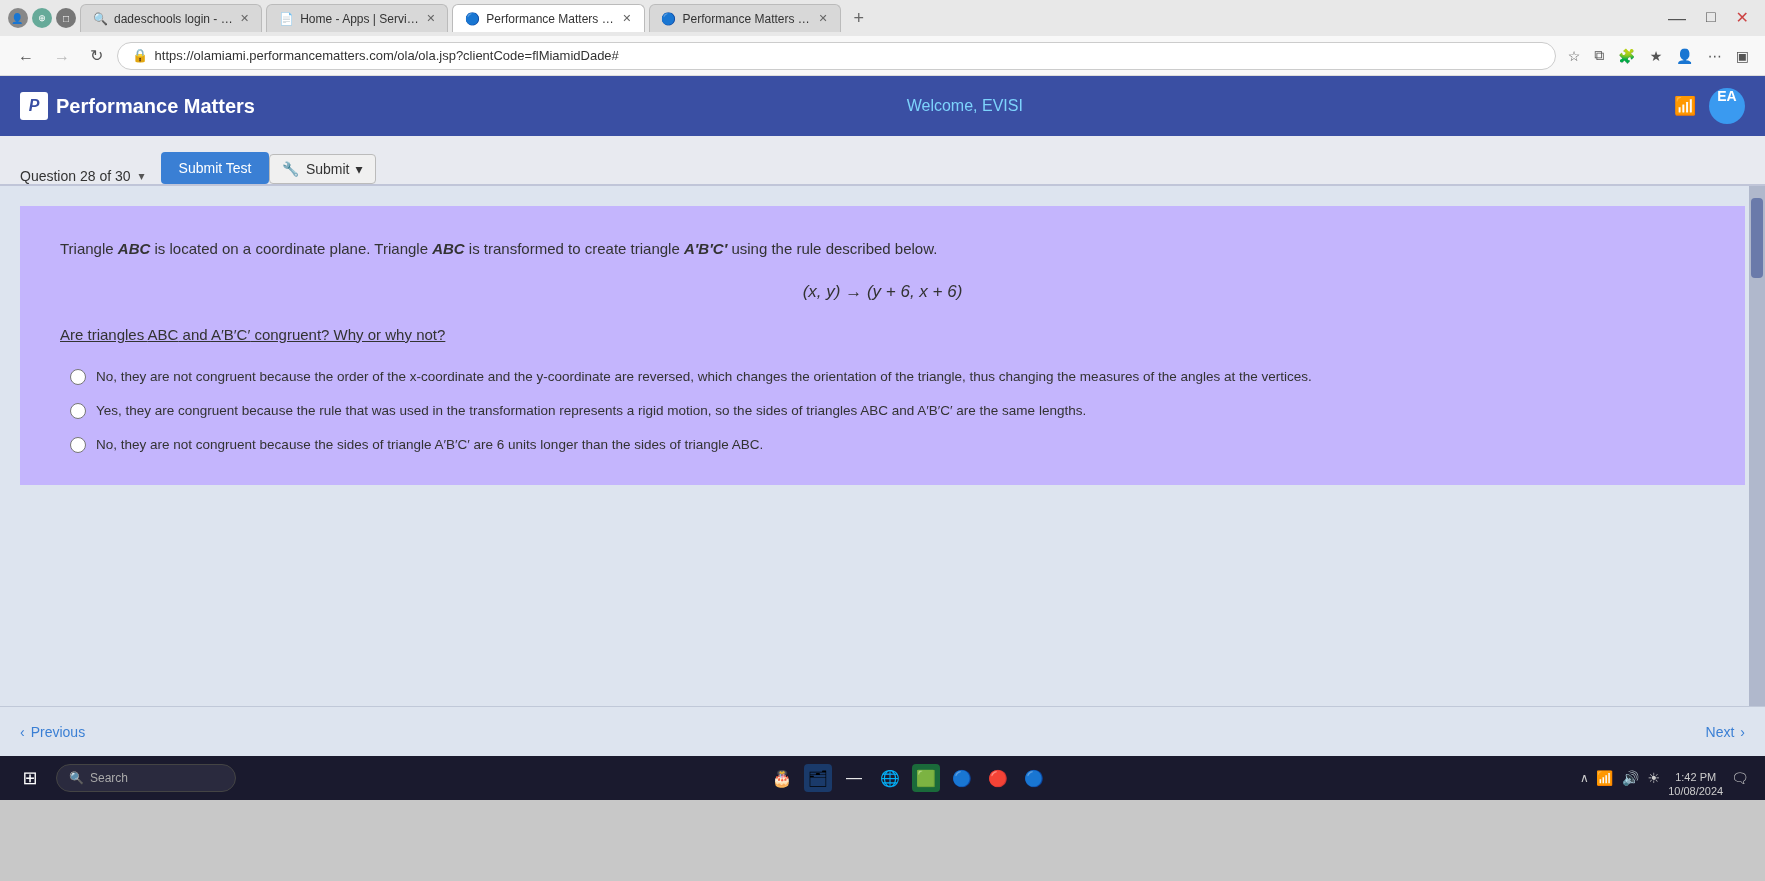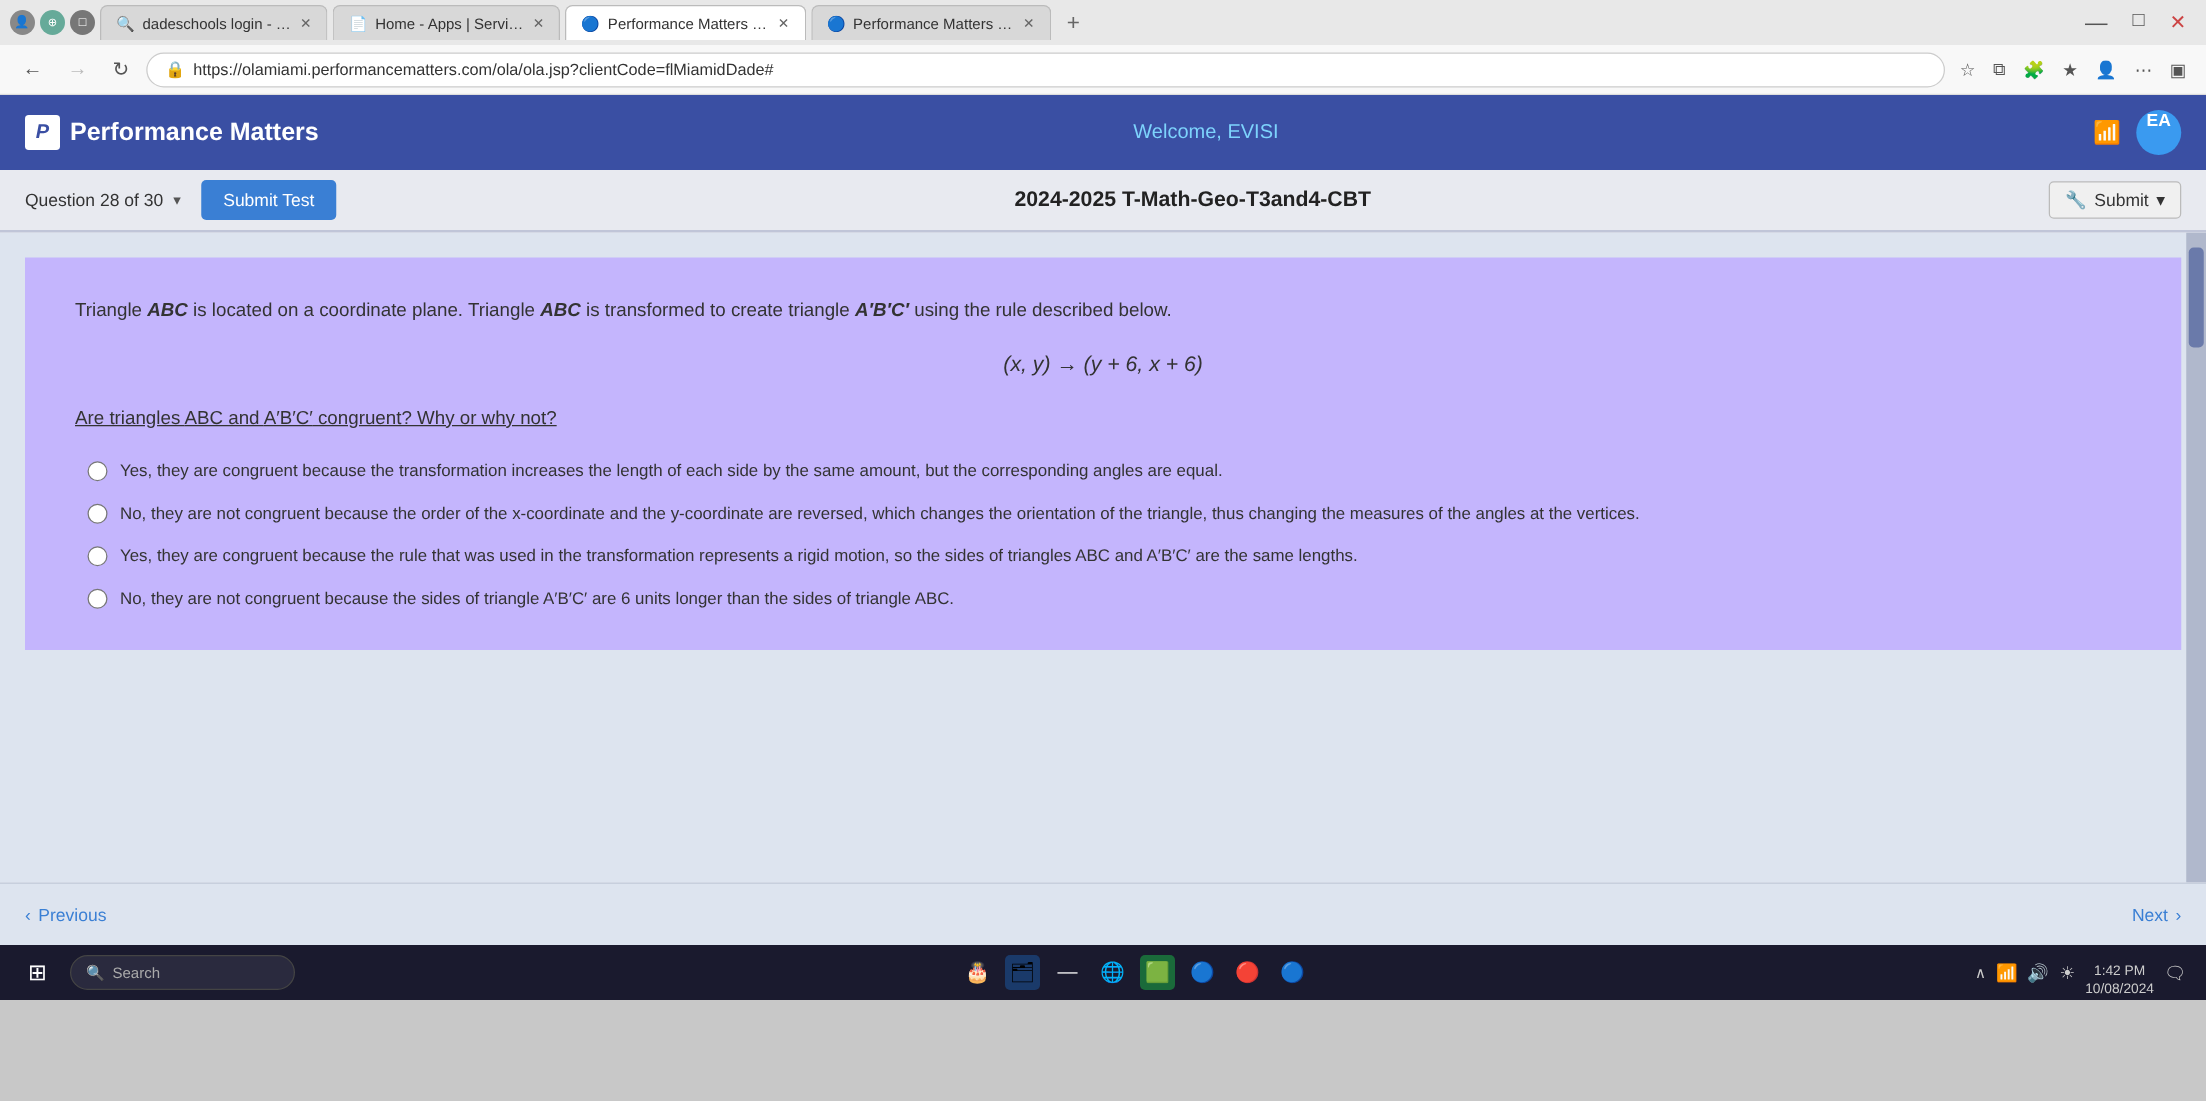--- a/index.html
+++ b/index.html
@@ -120,21 +120,21 @@
       width: 36px; height: 36px;
       background: #3a9af0;
       border-radius: 50%;
       display: flex; align-items: flex-start; justify-content: center;
       color: white; font-size: 14px; font-weight: bold;
     }
 
     
     .question-bar {
       background: #e8eaf0;
-      display: flex; align-items: center;
+      display: flex; align-items: flex-end;
       height: 50px;
       padding: 0 20px;
       border-bottom: 2px solid #c0c5d8;
     }
     .question-nav {
       display: flex; align-items: center; gap: 8px;
       font-size: 14px; color: #333;
     }
     .chevron-down {
       font-size: 12px; color: #555; cursor: pointer;
@@ -351,21 +351,20 @@
     </div>
   </div>
 </div>
 
 <div class="question-bar">
   <div class="question-nav">
     <span>Question 28 of 30</span>
     <span class="chevron-down">▾</span>
   </div>
   <button class="submit-btn">Submit Test</button>
-  <div class="test-title">2024-2025 T-Math-Geo-T3and4-CBT</div>
   <div class="tools-btn">
     <span>🔧</span>
     <span>Submit</span>
     <span>▾</span>
   </div>
 </div>
 
 <div class="content-area" style="height:520px;position:relative;">
   <div class="question-content">
 
@@ -375,24 +374,20 @@
 
     <div class="question-formula">
       (<em>x</em>, <em>y</em>) → (<em>y</em> + 6, <em>x</em> + 6)
     </div>
 
     <div class="question-sub">
       Are triangles <span class="bold-italic">ABC</span> and <span class="bold-italic">A′B′C′</span> congruent? Why or why not?
     </div>
 
     <ul class="options-list">
-      <li class="option-item">
-        <div class="radio-circle"></div>
-        <span>Yes, they are congruent because the transformation increases the length of each side by the same amount, but the corresponding angles are equal.</span>
-      </li>
       <li class="option-item">
         <div class="radio-circle"></div>
         <span>No, they are not congruent because the order of the x-coordinate and the y-coordinate are reversed, which changes the orientation of the triangle, thus changing the measures of the angles at the vertices.</span>
       </li>
       <li class="option-item">
         <div class="radio-circle"></div>
         <span>Yes, they are congruent because the rule that was used in the transformation represents a rigid motion, so the sides of triangles ABC and A′B′C′ are the same lengths.</span>
       </li>
       <li class="option-item">
         <div class="radio-circle"></div>

